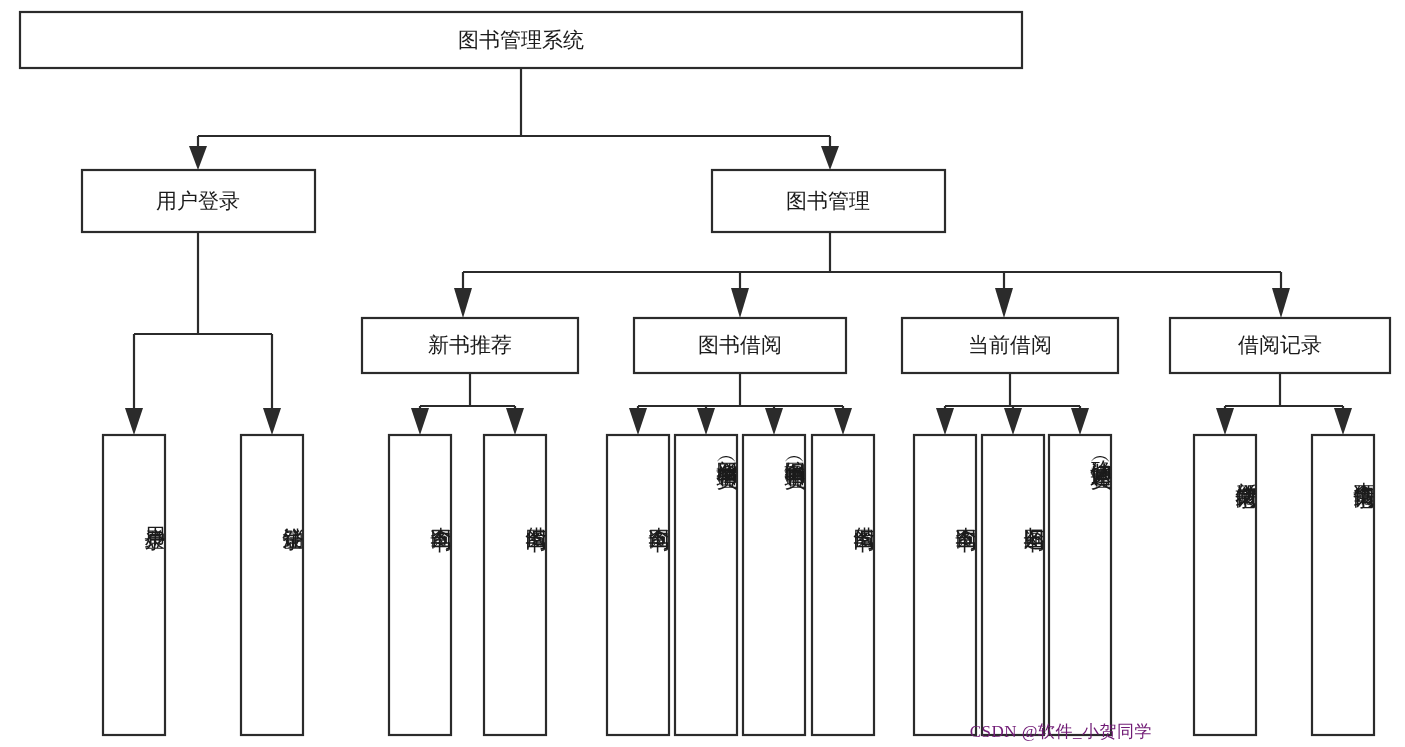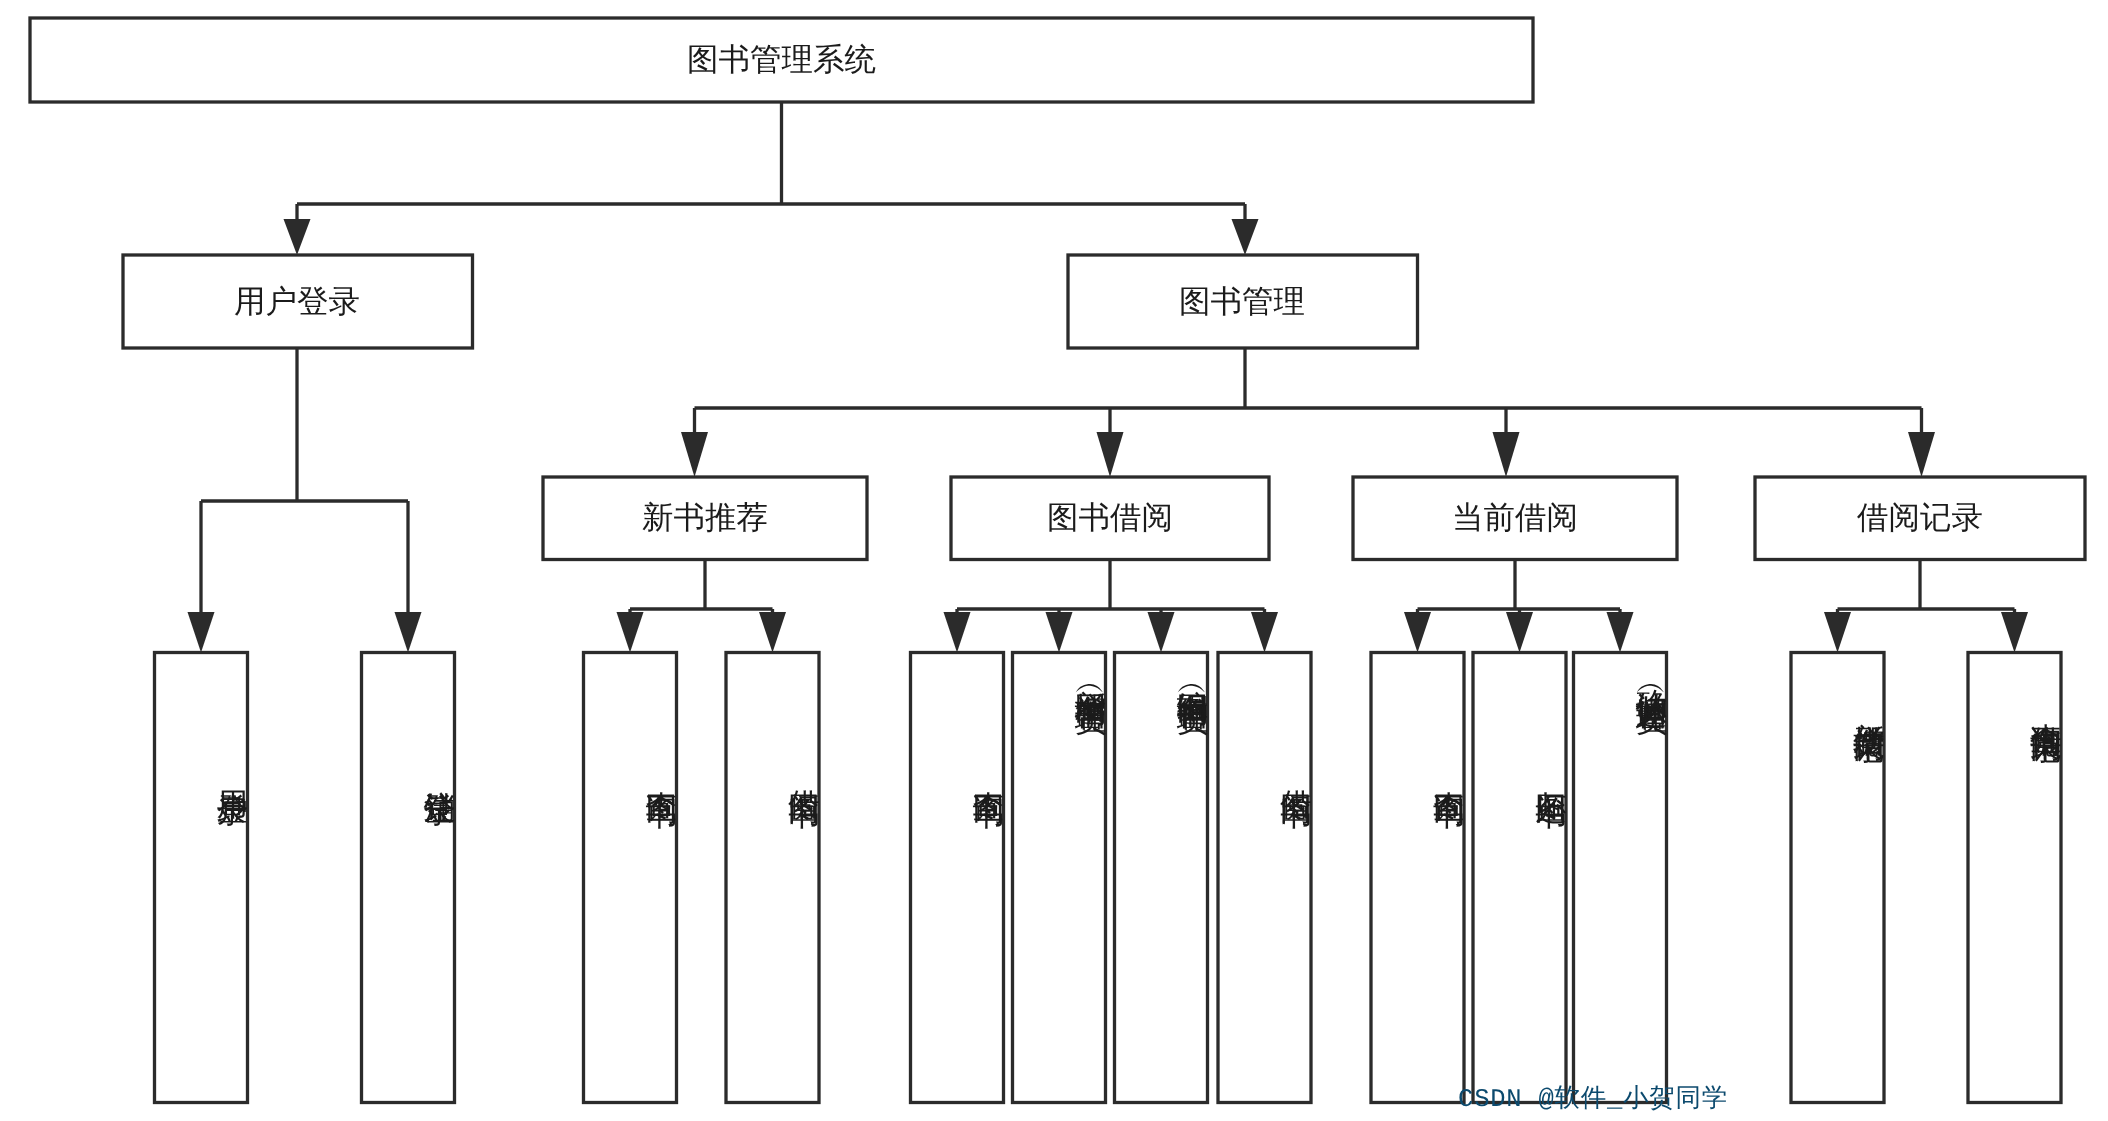--- a/index.html
+++ b/index.html
@@ -58,23 +58,23 @@
     letter-spacing: 1.5px;
     line-height: 1;
     text-align: center;
     white-space: nowrap;
     pointer-events: none;
   }
   .watermark {
     position: absolute;
     right: 8px;
     bottom: 4px;
-    font-family: Liberation Mono, monospace;
+    font-family: Liberation Serif, serif;
     font-size: 17px;
-    color: #0c4a6e;
+    color: #701a75;
     letter-spacing: 0.5px;
     white-space: nowrap;
   }
 </style>
 </head>
 <body>
 
 <div id="diagram-root">
 
   <svg class="flow" viewBox="0 0 1405 747">

